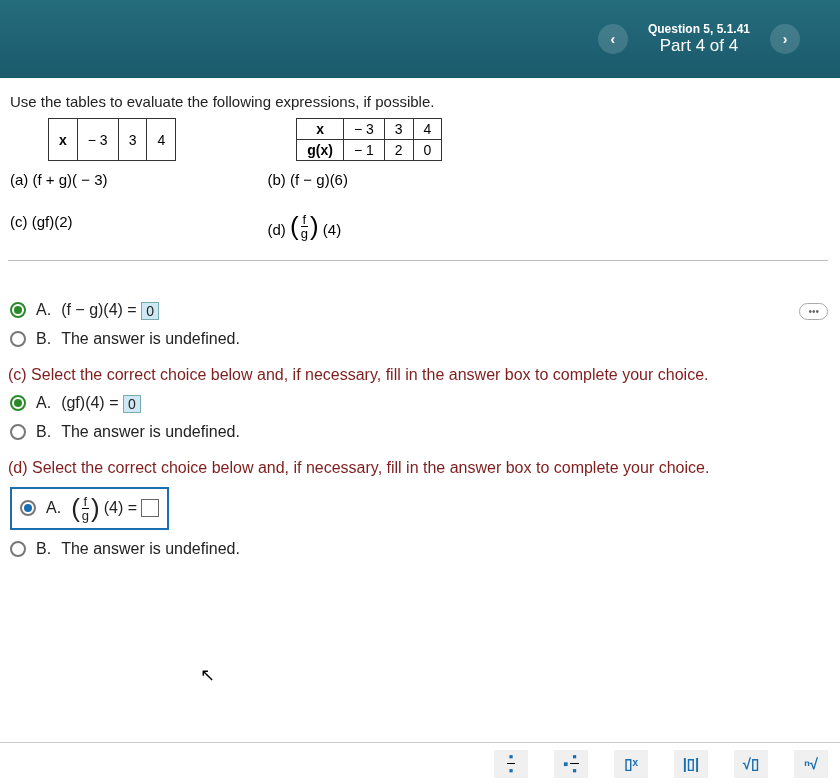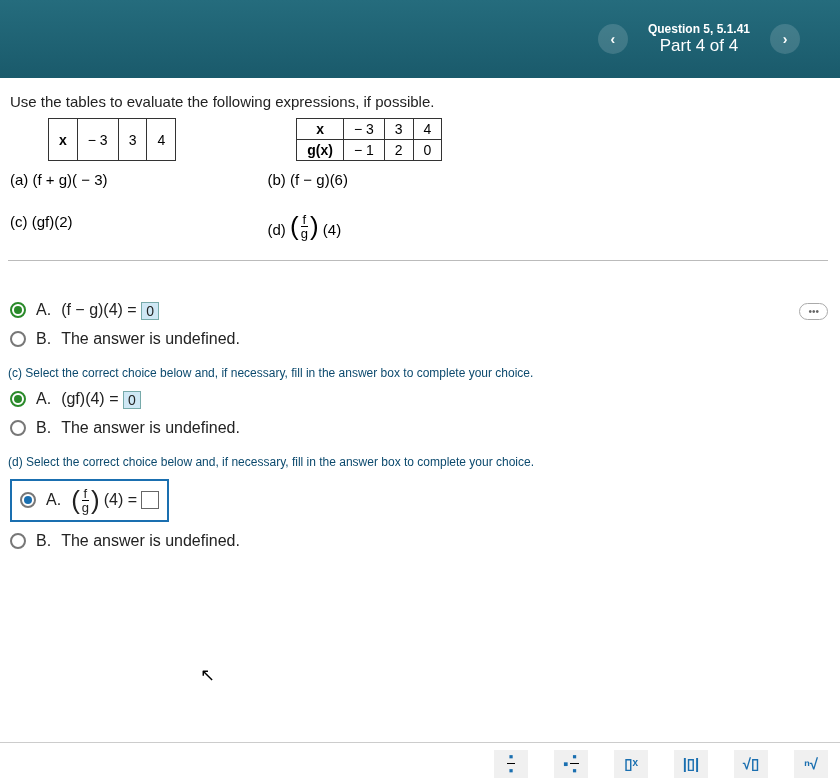--- a/index.html
+++ b/index.html
@@ -78,21 +78,21 @@
   .answer-box {
     display:inline-block; min-width:18px; height:18px;
     background:#cfe8f5; border:1px solid #7aa;
     vertical-align:middle; text-align:center;
     font-size:14px; line-height:16px;
     padding:0 3px;
   }
   .answer-box.empty {
     width:18px; height:18px; background:#fff; border:1px solid #666;
   }
-  .prompt { font-size:12px; margin:14px 0 10px 0; color:#0c4a6e;}
+  .prompt { font-size:16px; margin:14px 0 10px 0; color:#7f1d1d;}
   .selected-box {
     border:2px solid #1a6fb0; padding:6px 8px; display:inline-block;
     margin-left:0;
   }
   .toolbar {
     position:absolute; bottom:0; left:0; right:0;
     height:42px; background:#fff;
     border-top:1px solid #ccc;
     display:flex; align-items:center; justify-content:flex-end;
     gap:26px; padding:0 12px;

